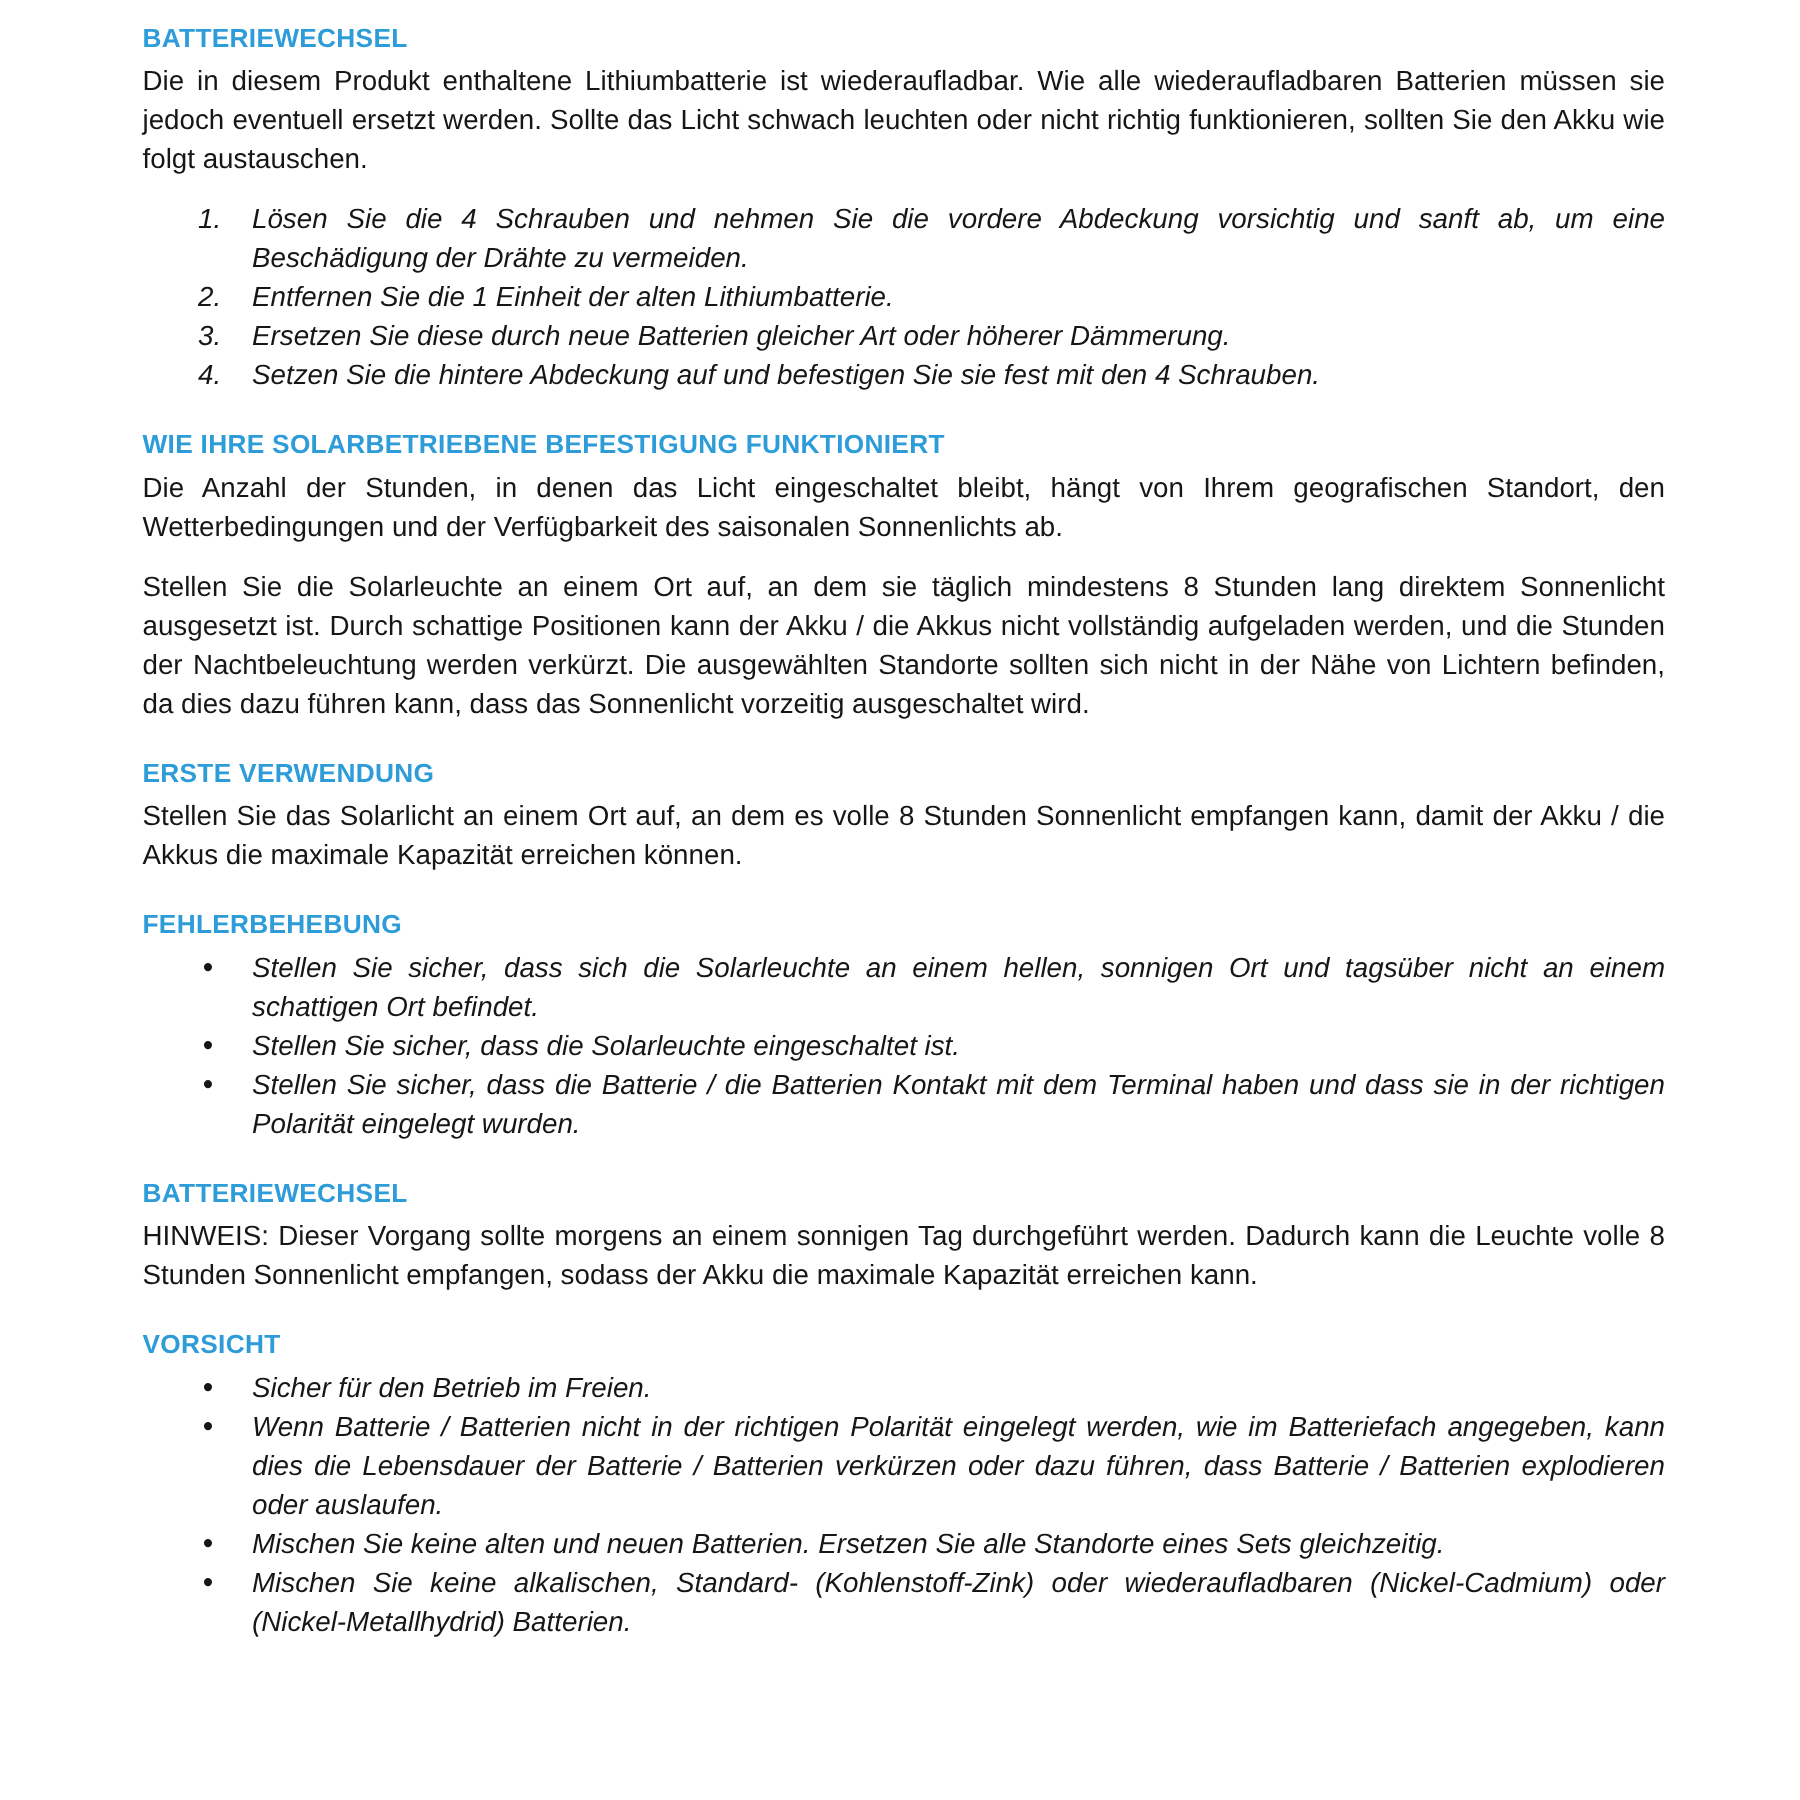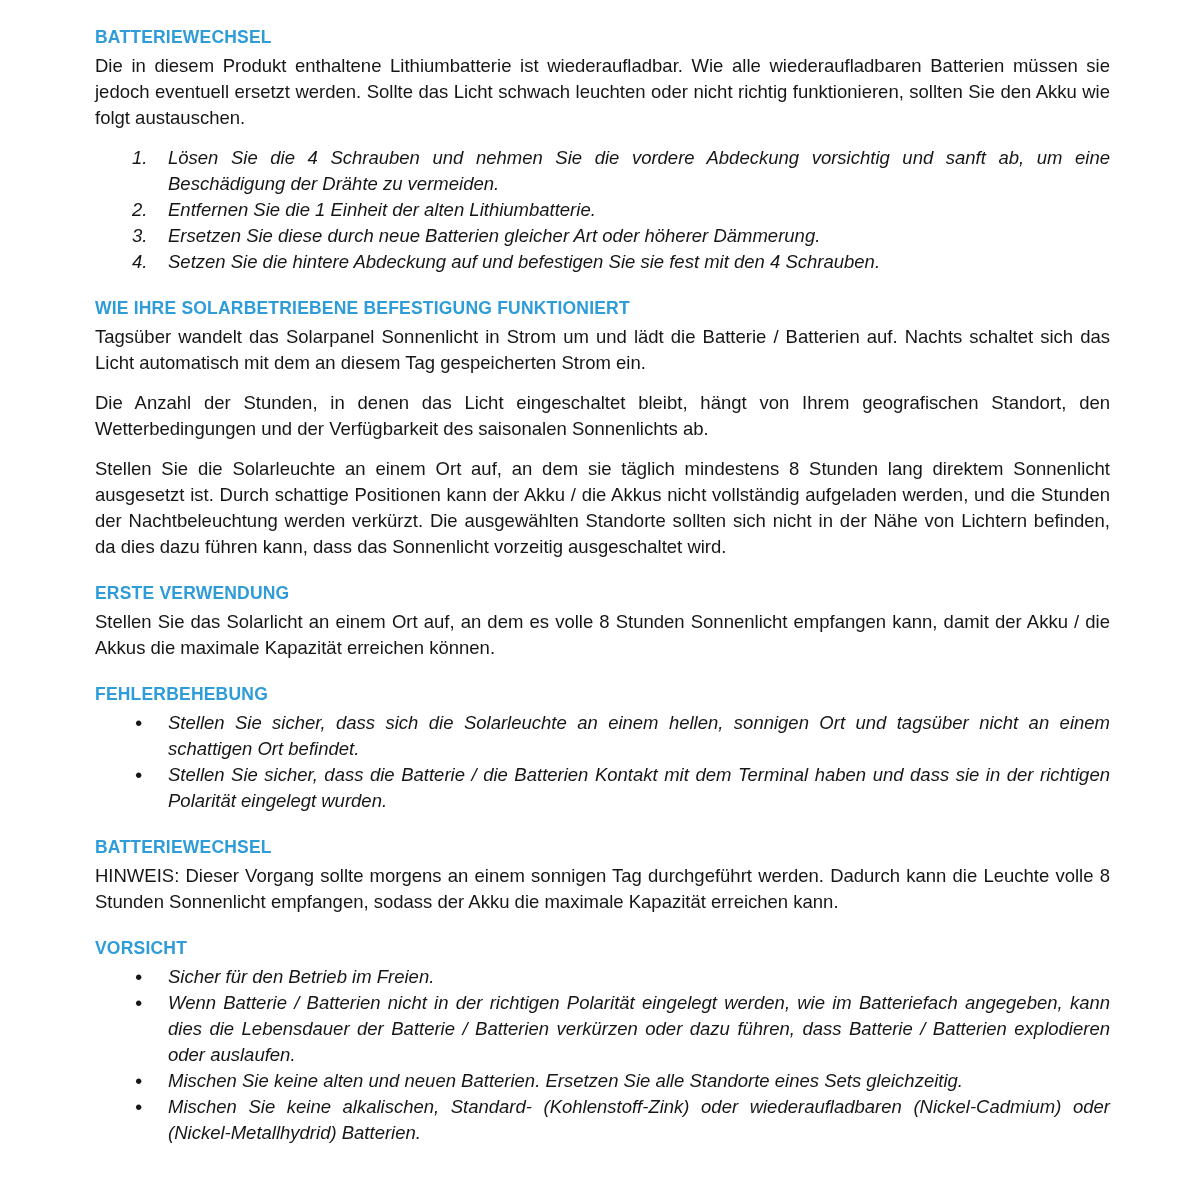--- a/index.html
+++ b/index.html
@@ -5,21 +5,21 @@
   html, body {
     margin: 0;
     padding: 0;
     background: #ffffff;
   }
   .page {
     position: relative;
     width: 1200px;
     height: 1200px;
     box-sizing: border-box;
-    padding: 24px 90px 0 95px;
+    padding: 12px 90px 0 95px;
     background: #ffffff;
     font-family: "Liberation Sans", "DejaVu Sans", sans-serif;
     font-size: 18.5px;
     line-height: 26px;
     color: #161616;
     overflow: hidden;
   }
   .doc-section {
     margin: 0 0 20px 0;
   }
@@ -71,32 +71,32 @@
         <p class="para">Die in diesem Produkt enthaltene Lithiumbatterie ist wiederaufladbar. Wie alle wiederaufladbaren Batterien müssen sie jedoch eventuell ersetzt werden. Sollte das Licht schwach leuchten oder nicht richtig funktionieren, sollten Sie den Akku wie folgt austauschen.</p>
         <ol class="num-list">
           <li class="num-item">Lösen Sie die 4 Schrauben und nehmen Sie die vordere Abdeckung vorsichtig und sanft ab, um eine Beschädigung der Drähte zu vermeiden.</li>
           <li class="num-item">Entfernen Sie die 1 Einheit der alten Lithiumbatterie.</li>
           <li class="num-item">Ersetzen Sie diese durch neue Batterien gleicher Art oder höherer Dämmerung.</li>
           <li class="num-item">Setzen Sie die hintere Abdeckung auf und befestigen Sie sie fest mit den 4 Schrauben.</li>
         </ol>
       </section>
       <section class="doc-section">
         <h2 class="heading">WIE IHRE SOLARBETRIEBENE BEFESTIGUNG FUNKTIONIERT</h2>
-        <p class="para">Tagsüber wandelt das Solarpanel Sonnenlicht in Strom um und lädt die Batterie / Batterien auf. Nachts schaltet sich das Licht automatisch mit dem an diesem Tag gespeicherten Strom ein.</p>
         <p class="para">Die Anzahl der Stunden, in denen das Licht eingeschaltet bleibt, hängt von Ihrem geografischen Standort, den Wetterbedingungen und der Verfügbarkeit des saisonalen Sonnenlichts ab.</p>
         <p class="para">Stellen Sie die Solarleuchte an einem Ort auf, an dem sie täglich mindestens 8 Stunden lang direktem Sonnenlicht ausgesetzt ist. Durch schattige Positionen kann der Akku / die Akkus nicht vollständig aufgeladen werden, und die Stunden der Nachtbeleuchtung werden verkürzt. Die ausgewählten Standorte sollten sich nicht in der Nähe von Lichtern befinden, da dies dazu führen kann, dass das Sonnenlicht vorzeitig ausgeschaltet wird.</p>
       </section>
       <section class="doc-section">
         <h2 class="heading">ERSTE VERWENDUNG</h2>
         <p class="para">Stellen Sie das Solarlicht an einem Ort auf, an dem es volle 8 Stunden Sonnenlicht empfangen kann, damit der Akku / die Akkus die maximale Kapazität erreichen können.</p>
       </section>
       <section class="doc-section">
         <h2 class="heading">FEHLERBEHEBUNG</h2>
         <ul class="bullet-list">
           <li class="bullet-item">Stellen Sie sicher, dass sich die Solarleuchte an einem hellen, sonnigen Ort und tagsüber nicht an einem schattigen Ort befindet.</li>
+          <li class="bullet-item">Stellen Sie sicher, dass die Solarleuchte eingeschaltet ist.</li>
           <li class="bullet-item">Stellen Sie sicher, dass die Batterie / die Batterien Kontakt mit dem Terminal haben und dass sie in der richtigen Polarität eingelegt wurden.</li>
         </ul>
       </section>
       <section class="doc-section">
         <h2 class="heading">BATTERIEWECHSEL</h2>
         <p class="para">HINWEIS: Dieser Vorgang sollte morgens an einem sonnigen Tag durchgeführt werden. Dadurch kann die Leuchte volle 8 Stunden Sonnenlicht empfangen, sodass der Akku die maximale Kapazität erreichen kann.</p>
       </section>
       <section class="doc-section">
         <h2 class="heading">VORSICHT</h2>
         <ul class="bullet-list">

